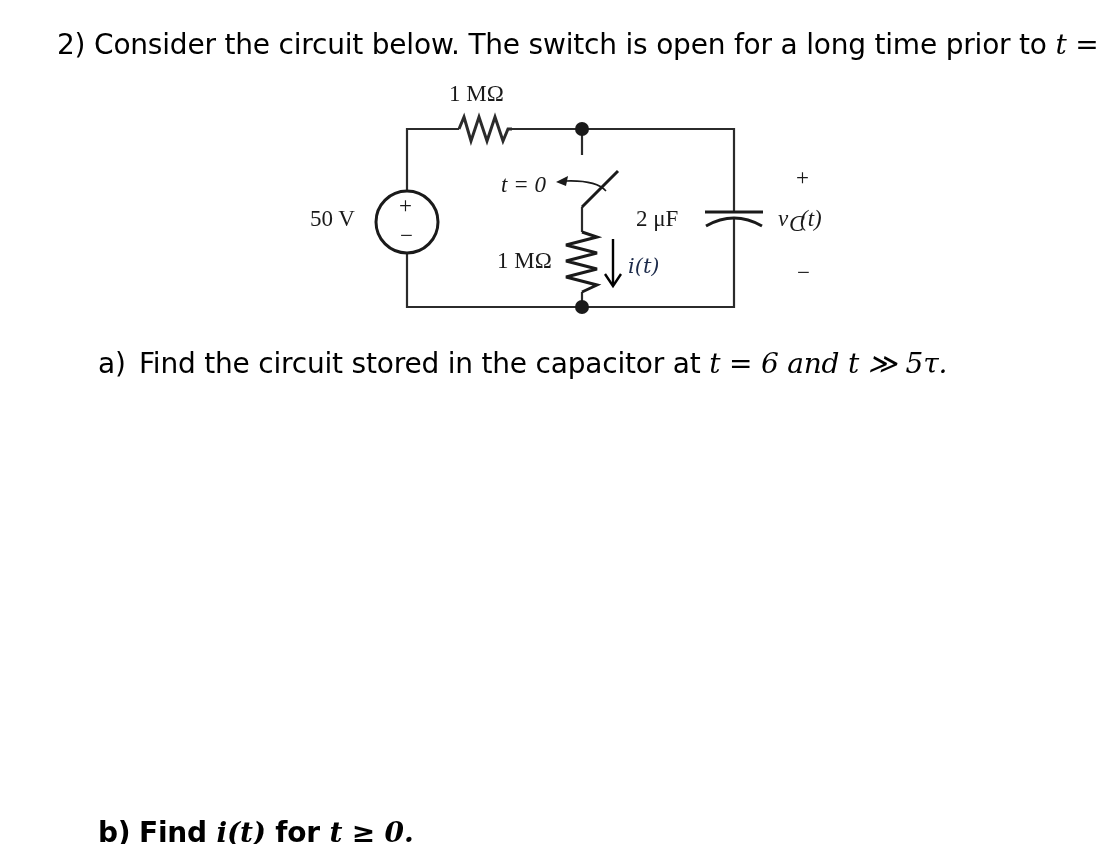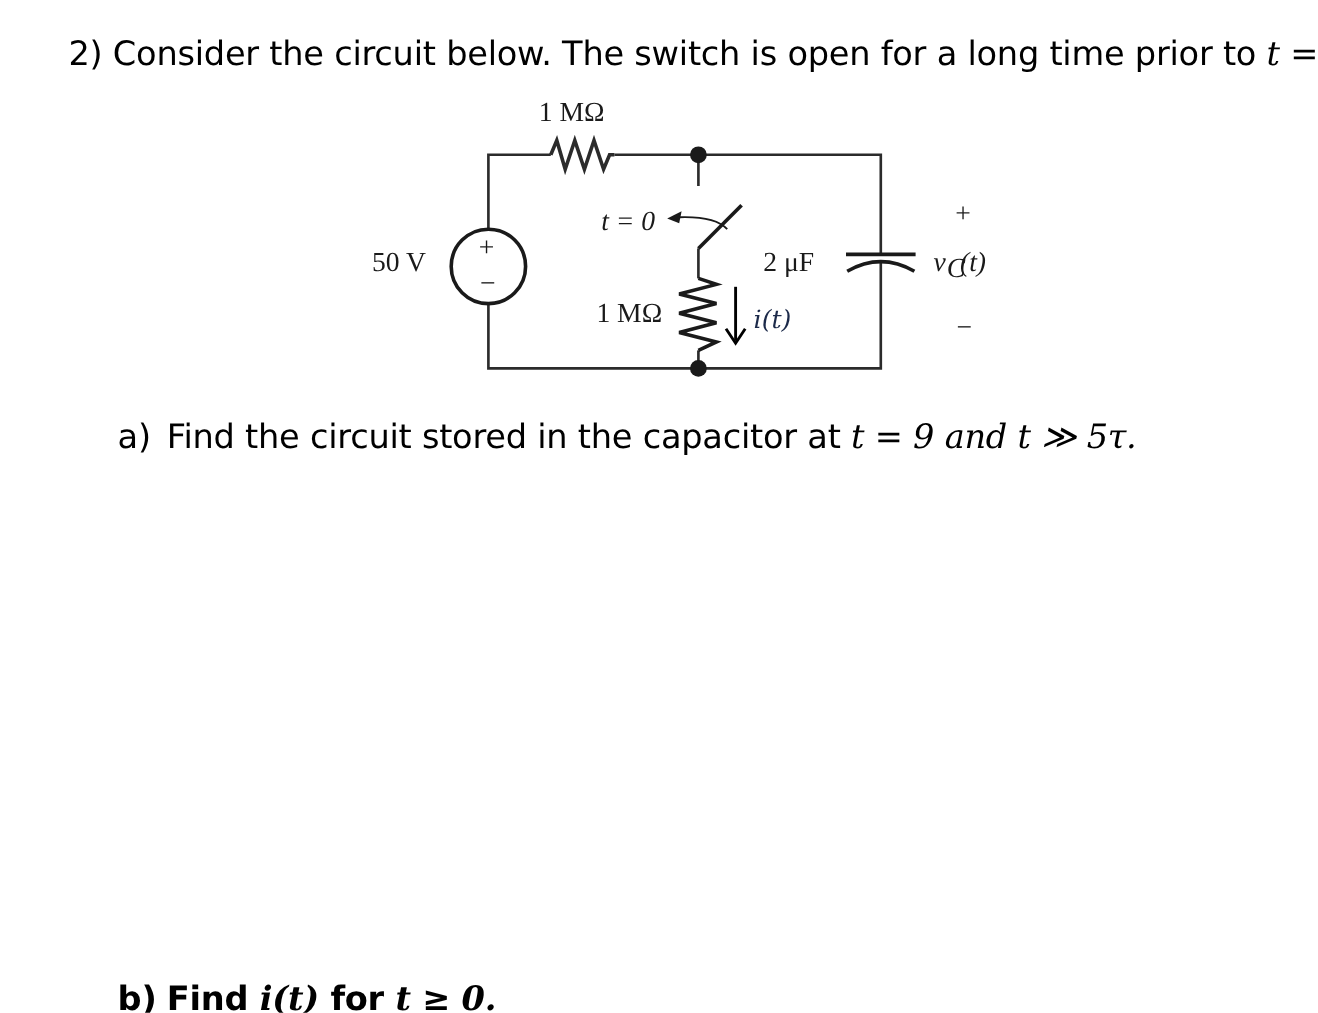--- a/index.html
+++ b/index.html
@@ -113,21 +113,21 @@
   <text class="it-label" x="628" y="273">i(t)</text>
   <text class="clabel" x="796" y="185" font-size="20">+</text>
   <text class="clabel-it" x="778" y="226">v</text>
   <text class="clabel-it" x="789" y="231" font-size="15">C</text>
   <text class="clabel-it" x="800" y="226">(t)</text>
   <text class="clabel" x="797" y="280" font-size="20">−</text>
 </svg>
 
 <div id="part-a" class="text-line">
   <span class="part-label">a)</span><span>Find the circuit stored in the capacitor at</span>
-  <span class="math">t = 9 and t ≫ 5τ.</span>
+  <span class="math">t = 6 and t ≫ 5τ.</span>
 </div>
 
 <div id="part-b" class="text-line">
   <span class="part-label">b)</span><span>Find</span>
   <span class="math">i(t)</span>
   <span>for</span>
   <span class="math">t ≥ 0.</span>
 </div>
 
 </body></html>

